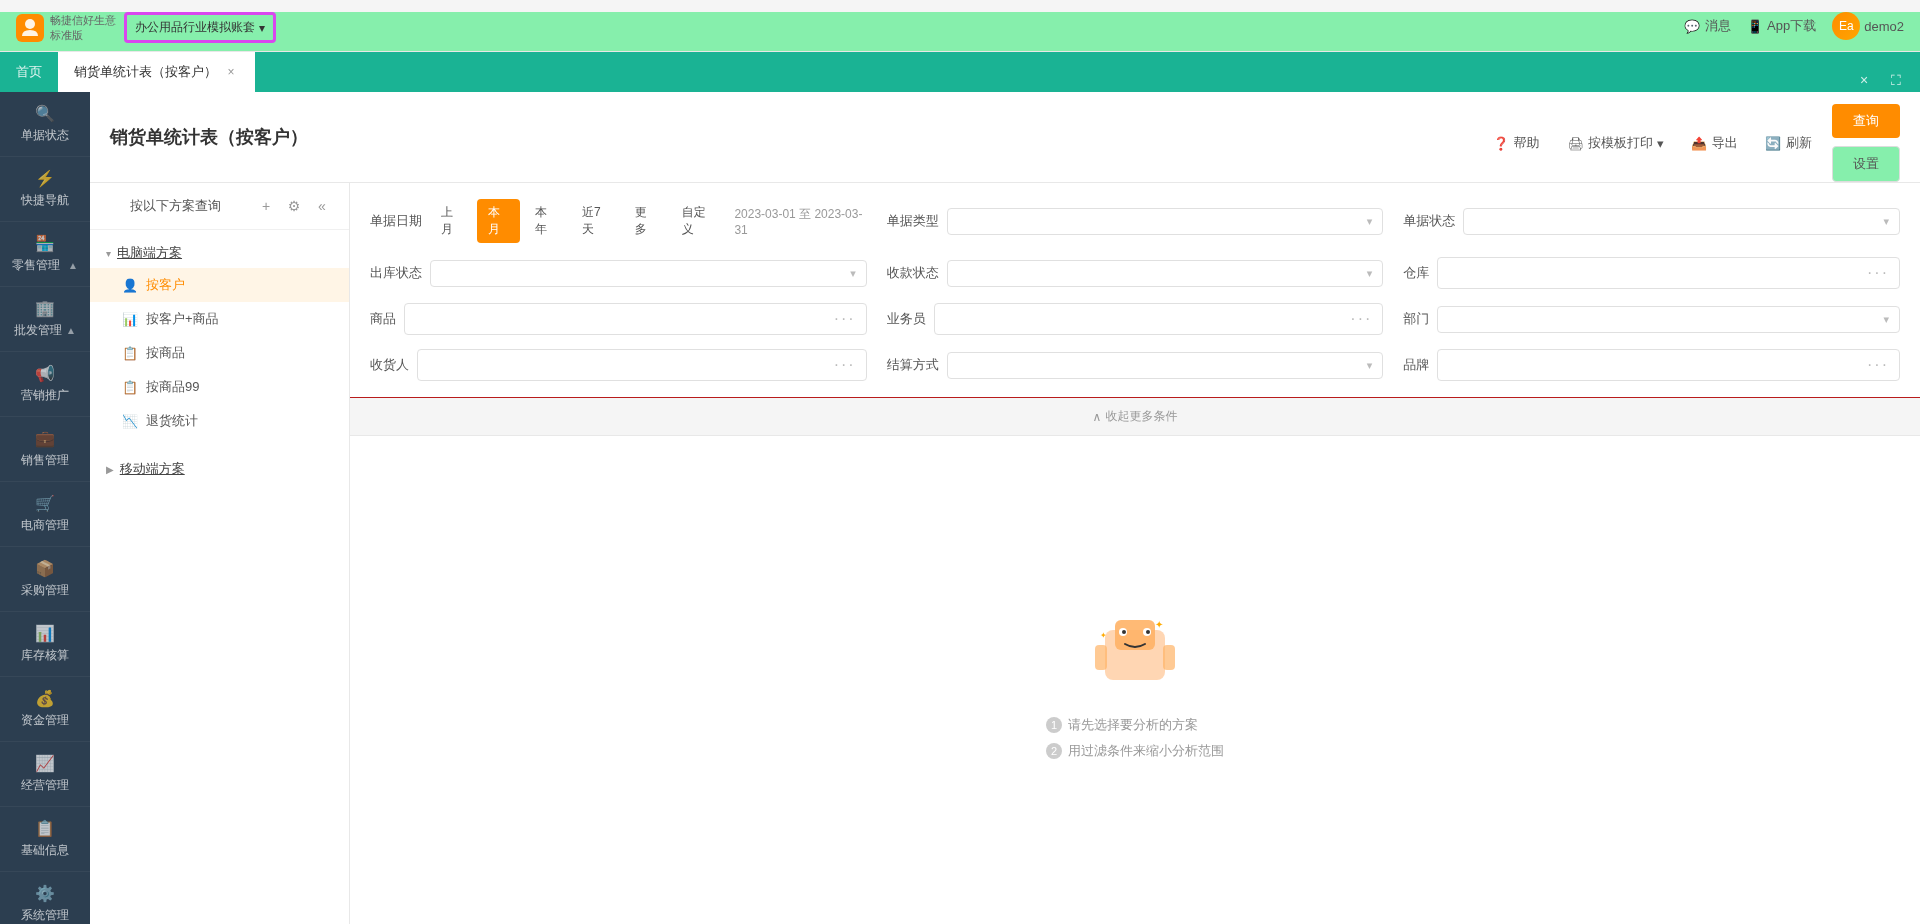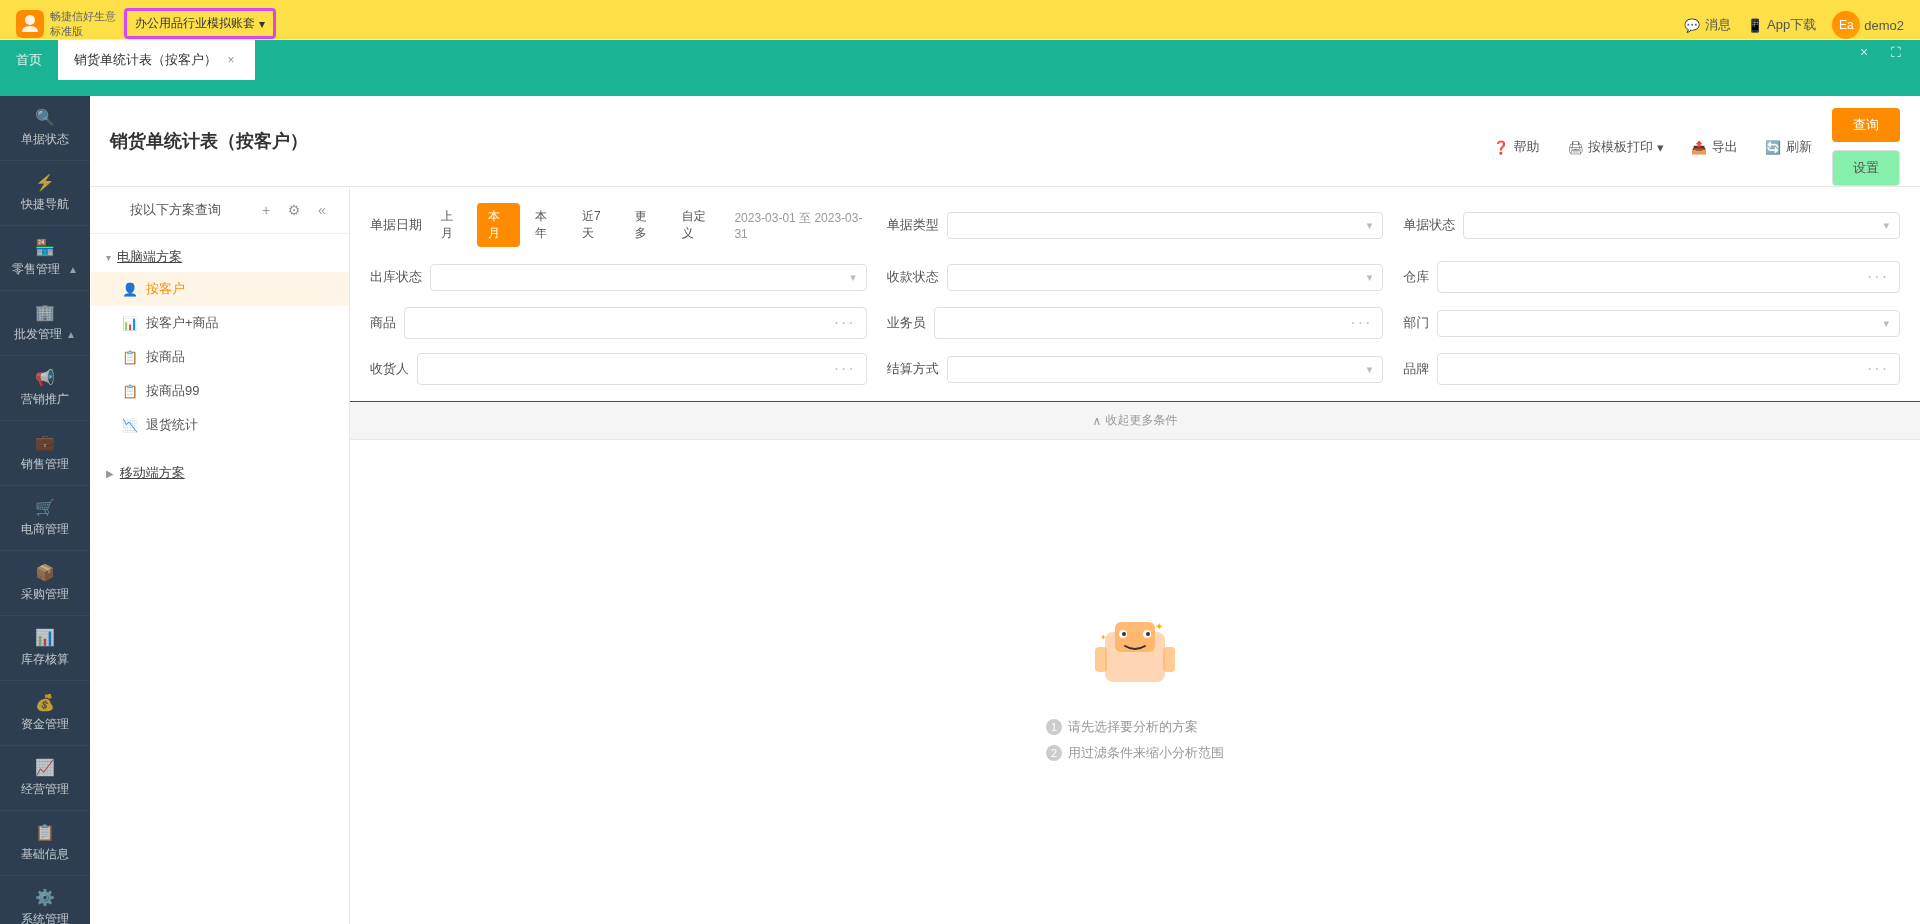--- a/index.html
+++ b/index.html
@@ -1,27 +1,28 @@
 <!DOCTYPE html>
 <html><head>
   <meta charset="utf-8">
   <style>
     * { box-sizing: border-box; margin: 0; padding: 0; }
     body { font-family: 'Microsoft YaHei', Arial, sans-serif; font-size: 13px; background: #f5f5f5; display: flex; flex-direction: column; height: 100vh; overflow: hidden; }
 
     
     .top-header {
       height: 40px;
-      background: #fde047;
-      display: flex;
-      align-items: flex-end;
+      background: #86efac;
+      display: flex;
+      align-items: flex-start;
       padding: 0 16px;
       border-bottom: 1px solid #e8e8e8;
       justify-content: space-between;
       flex-shrink: 0;
+      margin-top: 12px;
     }
     .top-header-left {
       display: flex;
       align-items: center;
       gap: 8px;
     }
     .logo-area {
       display: flex;
       align-items: center;
       gap: 6px;
@@ -74,24 +75,24 @@
       background: linear-gradient(135deg, #ff8c00, #ffa500);
       display: flex;
       align-items: center;
       justify-content: center;
       color: white;
       font-size: 12px;
     }
 
     
     .tab-bar {
-      height: 56px;
+      height: 40px;
       background: #1ab394;
       display: flex;
-      align-items: flex-start;
+      align-items: flex-end;
       padding: 0 0;
       flex-shrink: 0;
     }
     .tab-item {
       height: 40px;
       display: flex;
       align-items: center;
       padding: 0 16px;
       cursor: pointer;
       color: rgba(255,255,255,0.85);

